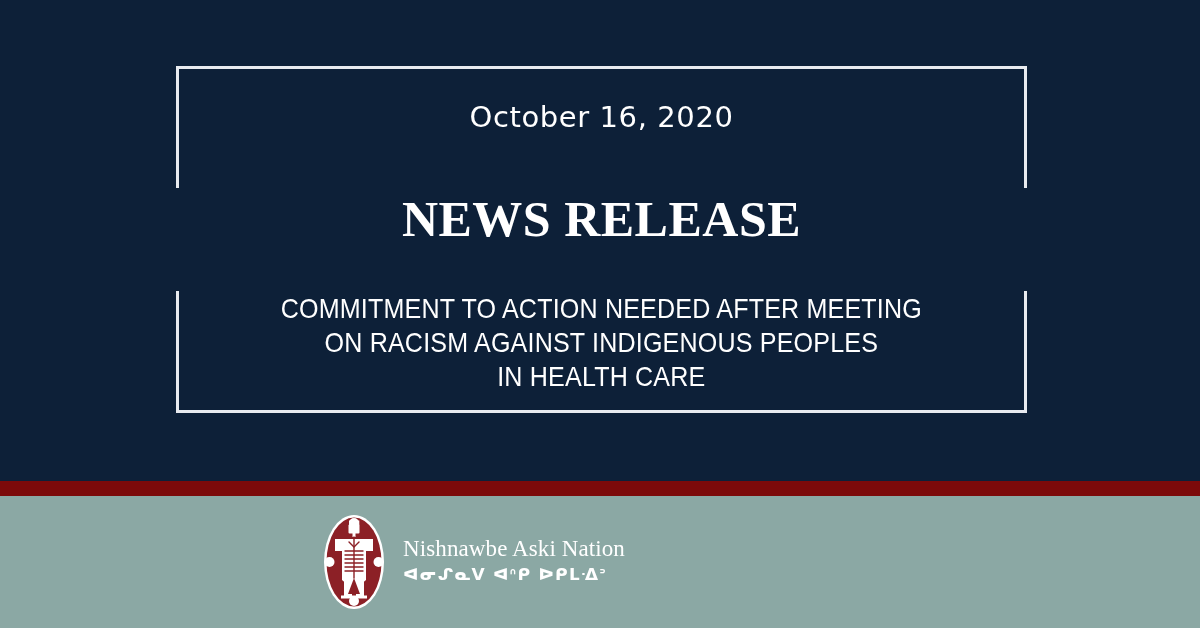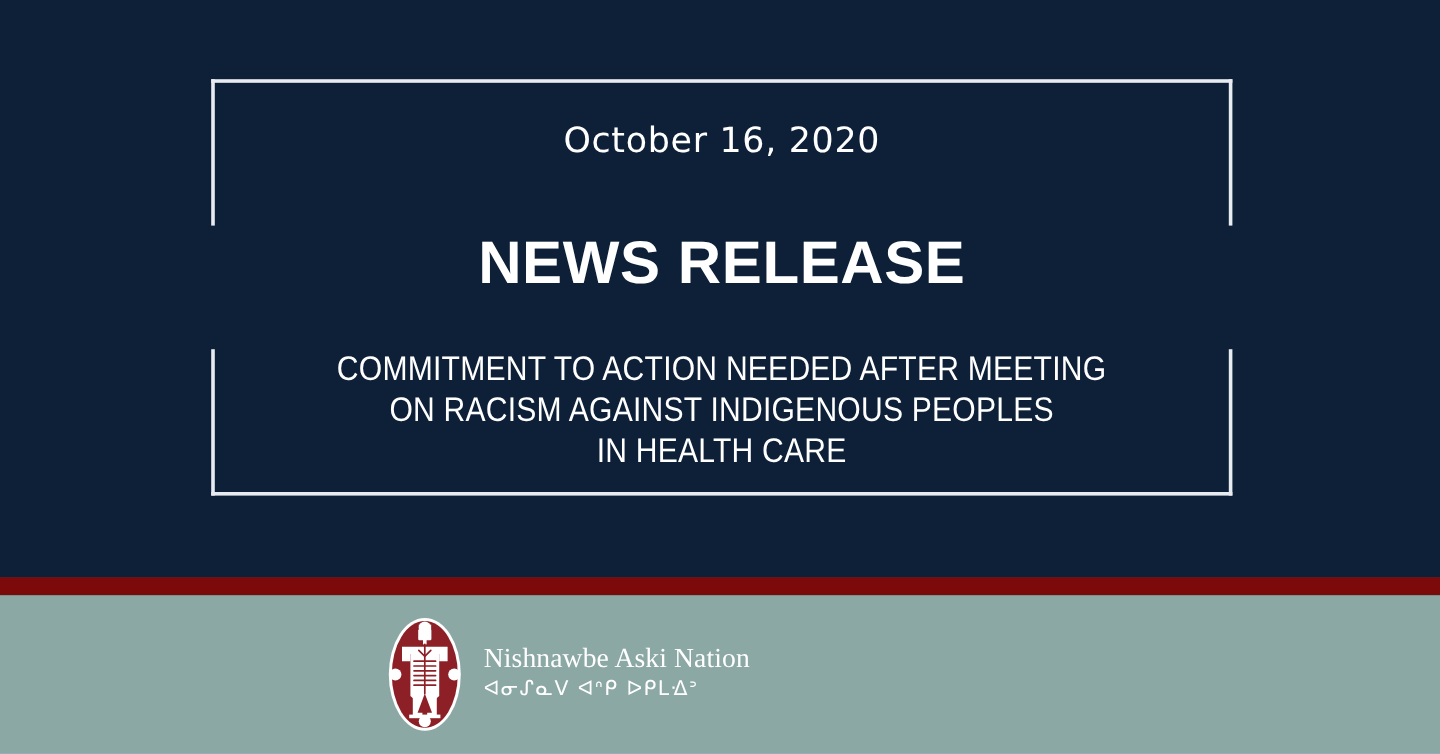--- a/index.html
+++ b/index.html
@@ -9,21 +9,21 @@
   }
   body {
     font-family: "Liberation Sans", sans-serif;
   }
 
   #poster {
     position: relative;
     width: 1200px;
     height: 628px;
     overflow: hidden;
-    background: #0c4a6e;
+    background: #ef4444;
   }
 
   
   .navy-panel {
     position: absolute;
     left: 0;
     top: 0;
     width: 1200px;
     height: 481px;
     background: #0d2038;
@@ -117,21 +117,21 @@
     font-size: 29px;
     font-weight: 400;
     color: #ffffff;
     letter-spacing: 0.6px;
     line-height: 1;
     white-space: nowrap;
   }
 
   .release-kicker {
     margin-top: 62px;
-    font-family: Liberation Sans, sans-serif;
+    font-family: Liberation Serif, serif;
     font-size: 50px;
     font-weight: 700;
     color: #ffffff;
     letter-spacing: 0.5px;
     line-height: 1;
     white-space: nowrap;
   }
 
   .release-headline {
     margin-top: 47px;
@@ -180,21 +180,21 @@
     font-weight: 400;
     color: #ffffff;
     line-height: 1.08;
     letter-spacing: 0.1px;
     white-space: nowrap;
   }
 
   .logo-syllabics {
     font-family: "DejaVu Sans", sans-serif;
     font-size: 17px;
-    font-weight: 400;
+    font-weight: 700;
     color: #ffffff;
     line-height: 1.25;
     letter-spacing: 1.2px;
     margin-top: 2px;
     white-space: nowrap;
   }
 </style>
 </head>
 <body>
 

